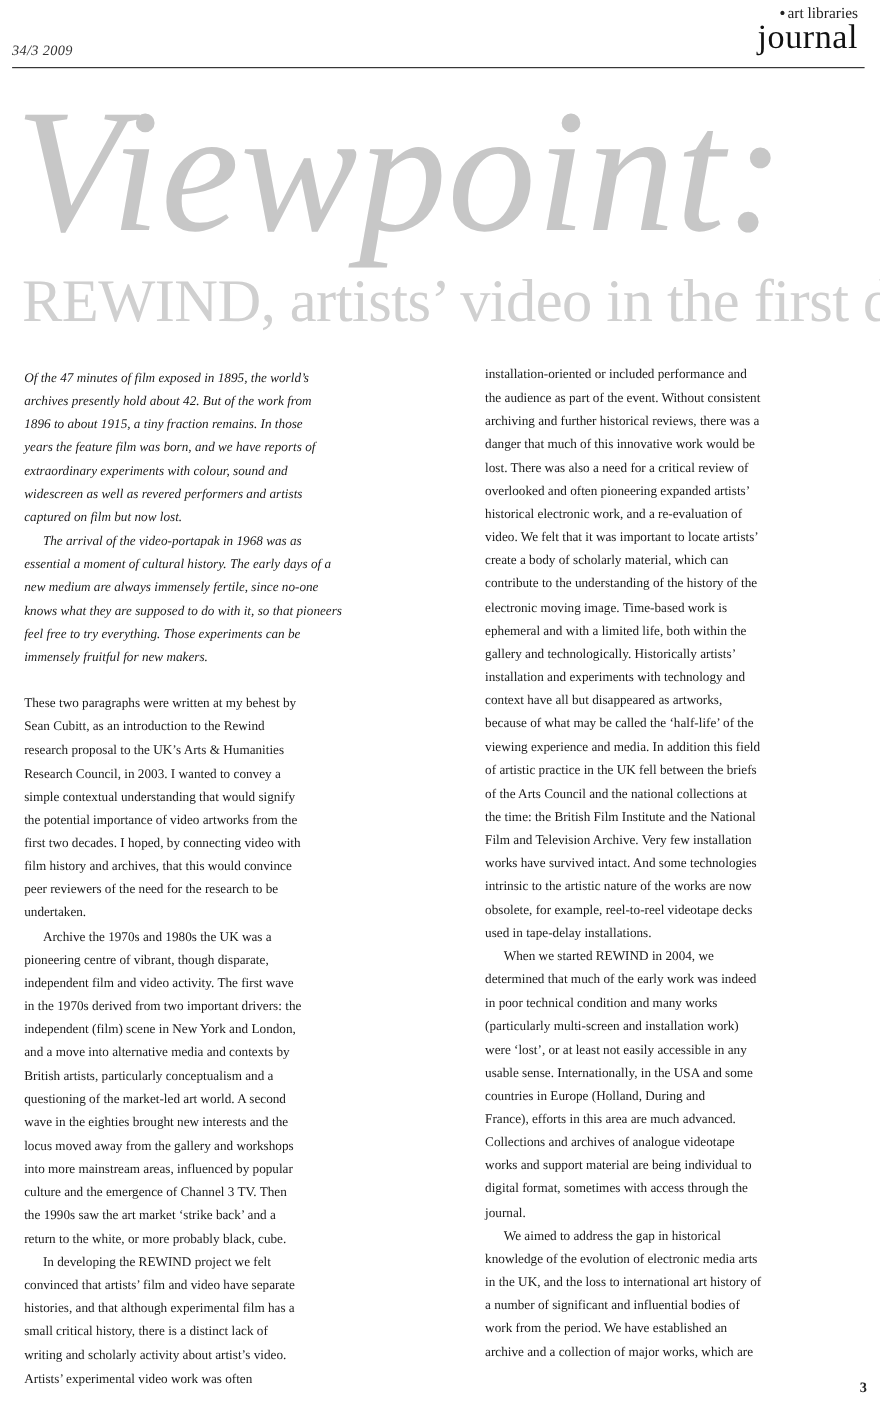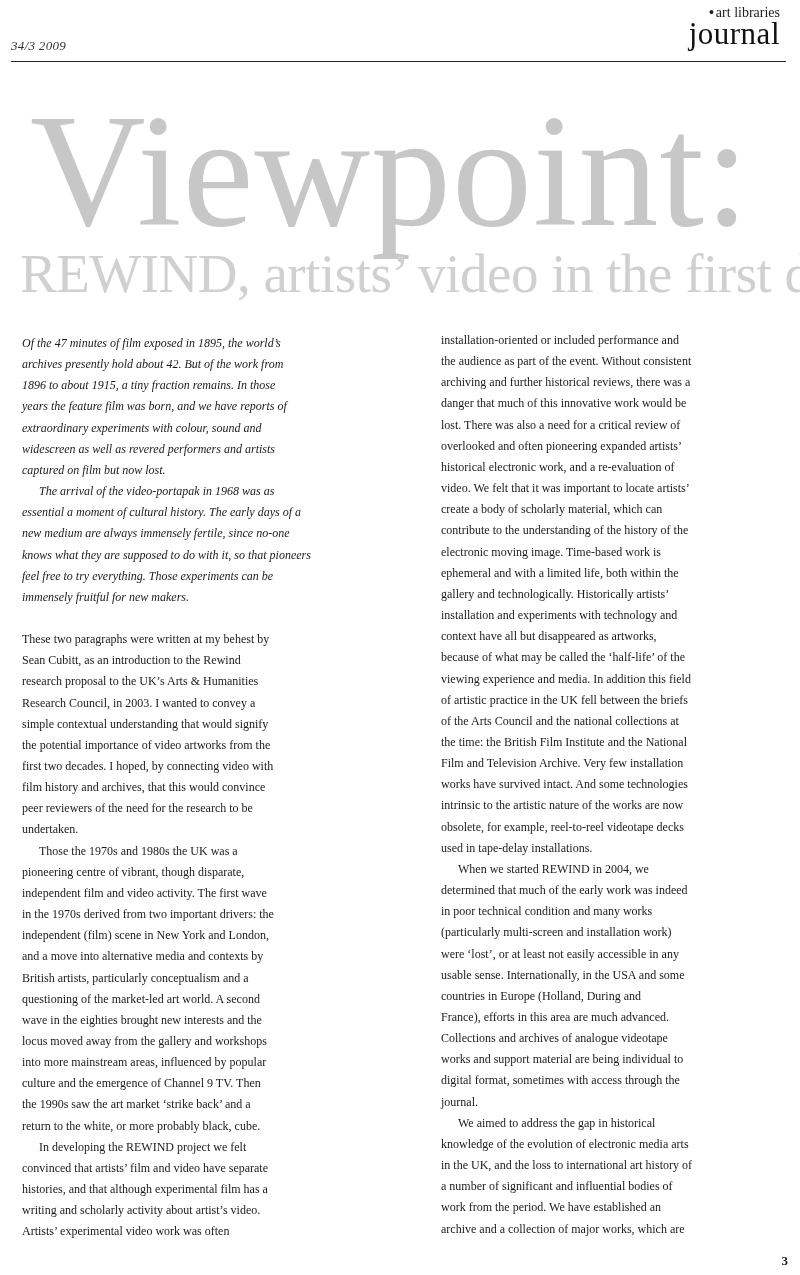--- a/index.html
+++ b/index.html
@@ -26,21 +26,21 @@
 
 <div class="header">
   <div class="issue">34/3  2009</div>
   <div class="masthead">
     <div class="small"><span class="dot">•</span><span>art libraries</span></div>
     <div class="big">journal</div>
   </div>
   <div class="rule"></div>
 </div>
 
-<h1 class="title" style="margin:16px;font-weight:normal;">Viewpoint:</h1>
+<h1 class="title" style="margin:0;font-weight:normal;font-style:italic;">Viewpoint:</h1>
 <h2 class="subtitle" style="margin:0;font-weight:normal;">REWIND, artists’ video in the first decades</h2>
 
 <div class="col col-left">
   <div class="intro" id="intro">
       <p>
         <span class="line">Of the 47 minutes of film exposed in 1895, the world’s</span>
         <span class="line">archives presently hold about 42. But of the work from</span>
         <span class="line">1896 to about 1915, a tiny fraction remains. In those</span>
         <span class="line">years the feature film was born, and we have reports of</span>
         <span class="line">extraordinary experiments with colour, sound and</span>
@@ -63,39 +63,40 @@
         <span class="line">research proposal to the UK’s Arts &amp; Humanities</span>
         <span class="line">Research Council, in 2003. I wanted to convey a</span>
         <span class="line">simple contextual understanding that would signify</span>
         <span class="line">the potential importance of video artworks from the</span>
         <span class="line">first two decades. I hoped, by connecting video with</span>
         <span class="line">film history and archives, that this would convince</span>
         <span class="line">peer reviewers of the need for the research to be</span>
         <span class="line">undertaken.</span>
       </p>
       <p>
-        <span class="line" style="padding-left: 17px;">Those the 1970s and 1980s the UK was a</span>
+        <span class="line" style="padding-left: 17px;">Archive the 1970s and 1980s the UK was a</span>
         <span class="line">pioneering centre of vibrant, though disparate,</span>
         <span class="line">independent film and video activity. The first wave</span>
         <span class="line">in the 1970s derived from two important drivers: the</span>
         <span class="line">independent (film) scene in New York and London,</span>
         <span class="line">and a move into alternative media and contexts by</span>
         <span class="line">British artists, particularly conceptualism and a</span>
         <span class="line">questioning of the market-led art world. A second</span>
         <span class="line">wave in the eighties brought new interests and the</span>
         <span class="line">locus moved away from the gallery and workshops</span>
         <span class="line">into more mainstream areas, influenced by popular</span>
-        <span class="line">culture and the emergence of Channel 9 TV. Then</span>
+        <span class="line">culture and the emergence of Channel 3 TV. Then</span>
         <span class="line">the 1990s saw the art market ‘strike back’ and a</span>
         <span class="line">return to the white, or more probably black, cube.</span>
       </p>
       <p>
         <span class="line" style="padding-left: 17px;">In developing the REWIND project we felt</span>
         <span class="line">convinced that artists’ film and video have separate</span>
         <span class="line">histories, and that although experimental film has a</span>
+        <span class="line">small critical history, there is a distinct lack of</span>
         <span class="line">writing and scholarly activity about artist’s video.</span>
         <span class="line">Artists’ experimental video work was often</span>
       </p>
     </div>
 </div>
 
 <div class="col col-right">
   <div id="right-body">
       <p>
         <span class="line">installation-oriented or included performance and</span>

